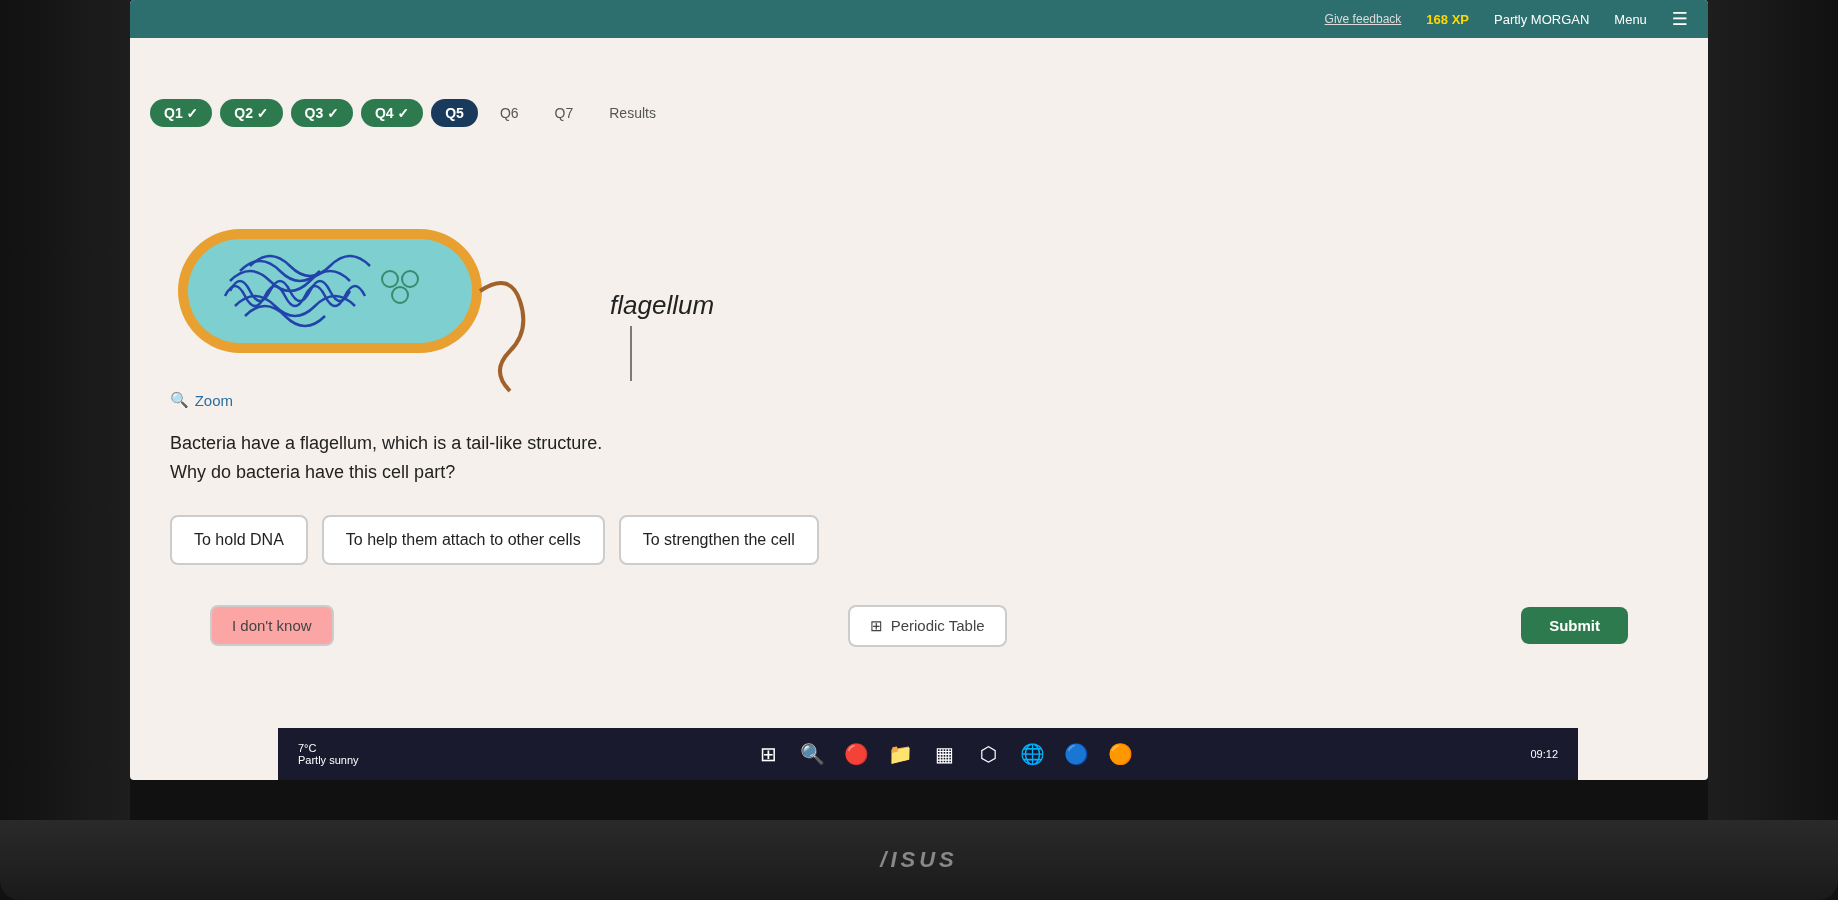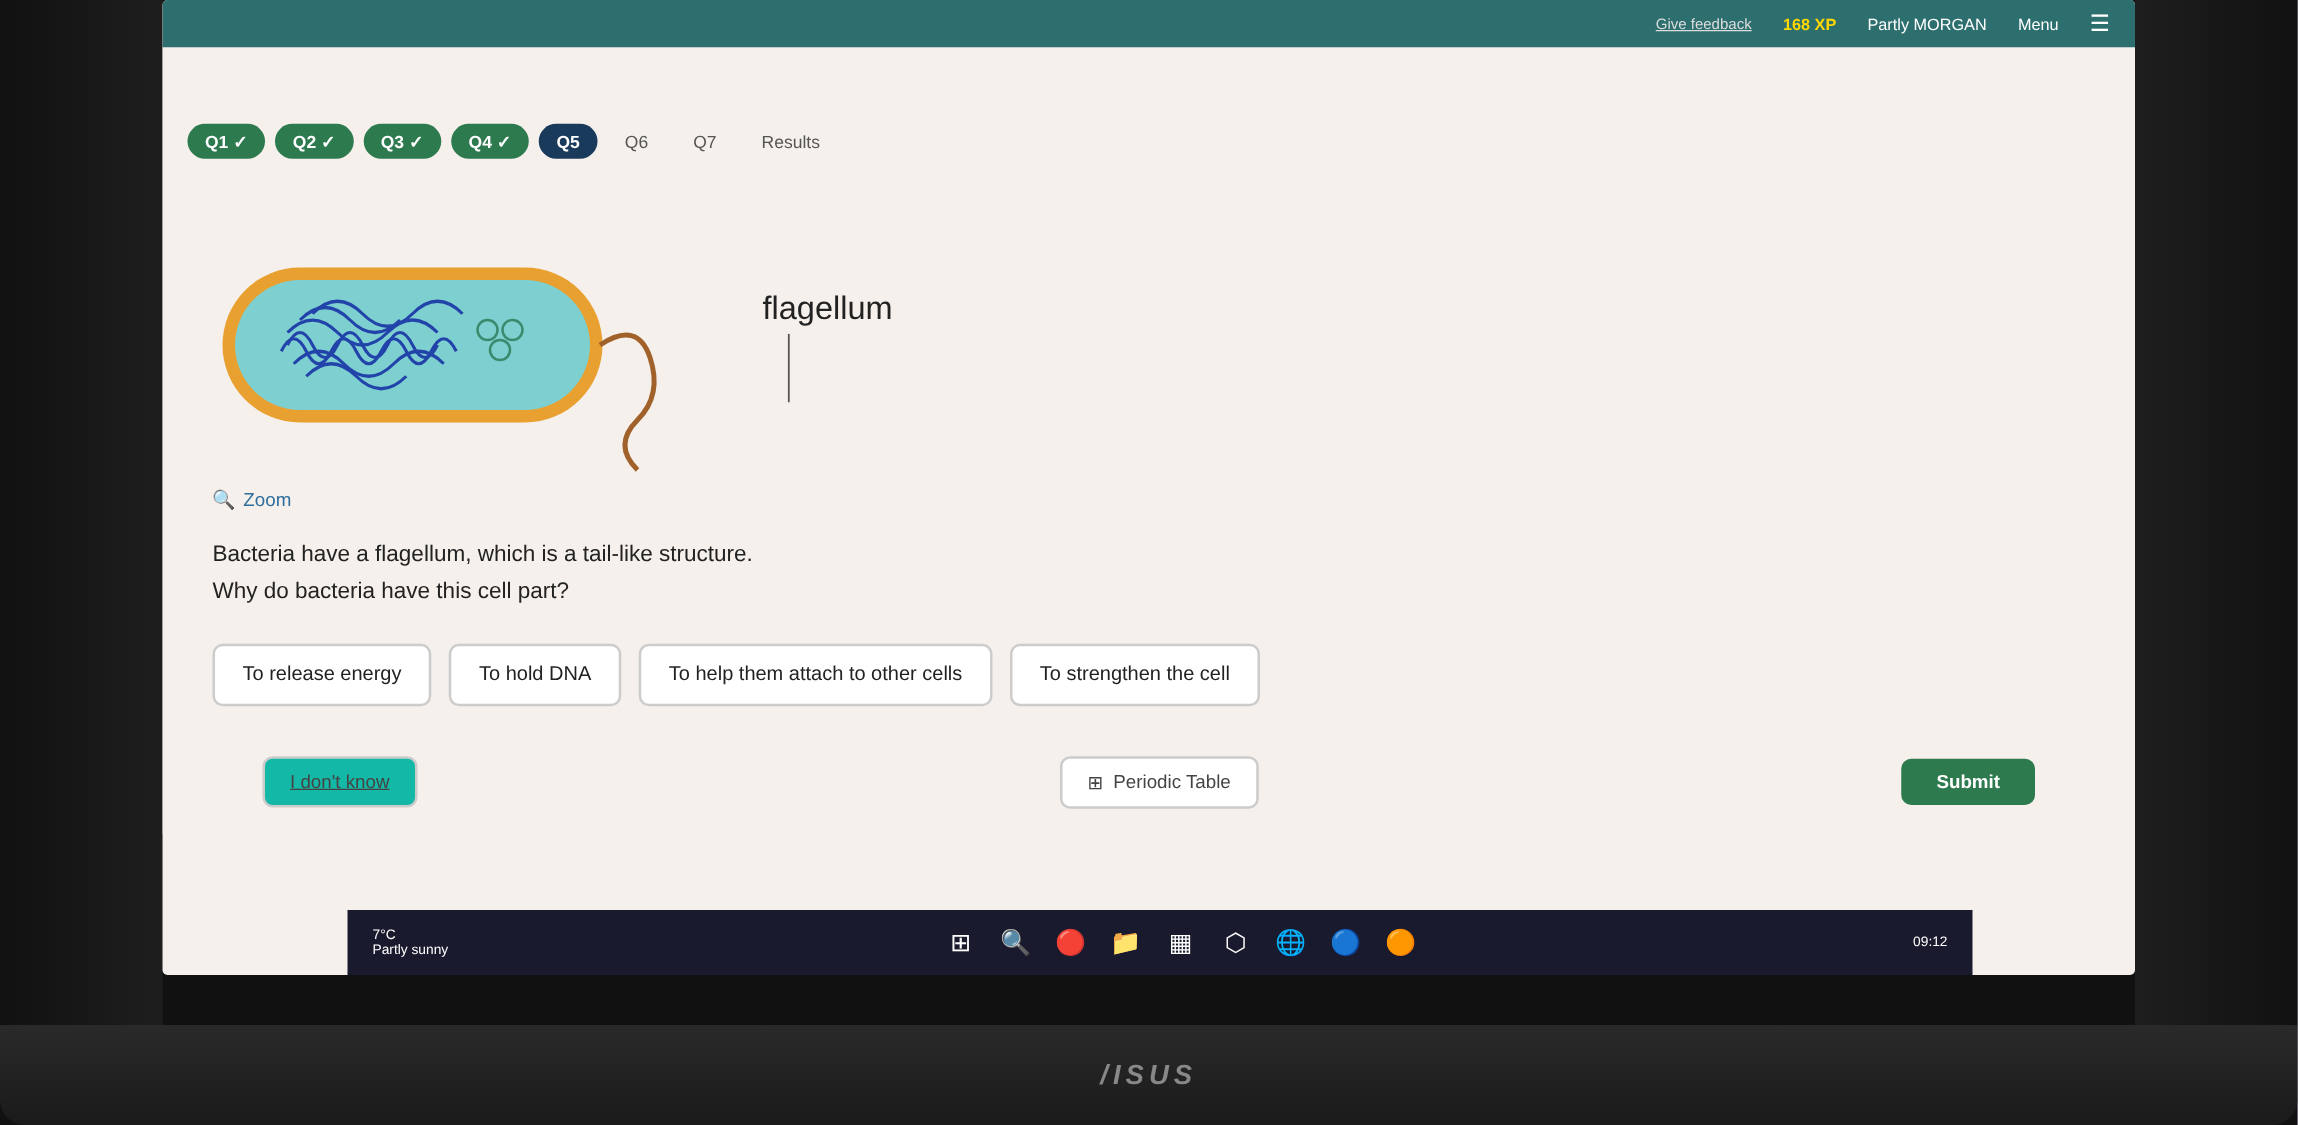--- a/index.html
+++ b/index.html
@@ -96,24 +96,25 @@
 
     
     .main-content {
       padding: 20px 40px;
       background: #f5f0eb;
     }
 
     
     .diagram-area {
       display: flex;
-      align-items: center;
+      align-items: flex-end;
       margin-bottom: 10px;
       position: relative;
       height: 220px;
+      font-style: italic;
     }
 
     .bacteria-diagram {
       position: relative;
       width: 380px;
       height: 160px;
       margin-top: 30px;
     }
 
     
@@ -162,25 +163,24 @@
       justify-content: space-between;
       align-items: center;
       padding: 0 40px;
       margin-top: 10px;
     }
 
     .dont-know-btn {
       padding: 10px 20px;
       border: 2px solid #ccc;
       border-radius: 8px;
-      background: #14b8a6;
+      background: #fca5a5;
       font-size: 15px;
       color: #444;
       cursor: pointer;
-      text-decoration: underline;
     }
 
     .periodic-table-btn {
       display: flex;
       align-items: center;
       gap: 8px;
       padding: 10px 20px;
       border: 2px solid #ccc;
       border-radius: 8px;
       background: #fff;
@@ -373,21 +373,20 @@
         <span>🔍</span>
         <span>Zoom</span>
       </div>
 
       <div class="question-text">
         <div>Bacteria have a flagellum, which is a tail-like structure.</div>
         <div>Why do bacteria have this cell part?</div>
       </div>
 
       <div class="answer-options">
-        <button class="answer-btn">To release energy</button>
         <button class="answer-btn">To hold DNA</button>
         <button class="answer-btn">To help them attach to other cells</button>
         <button class="answer-btn">To strengthen the cell</button>
       </div>
 
       <div class="bottom-bar">
         <button class="dont-know-btn">I don't know</button>
         <button class="periodic-table-btn">
           <span>⊞</span>
           <span>Periodic Table</span>

